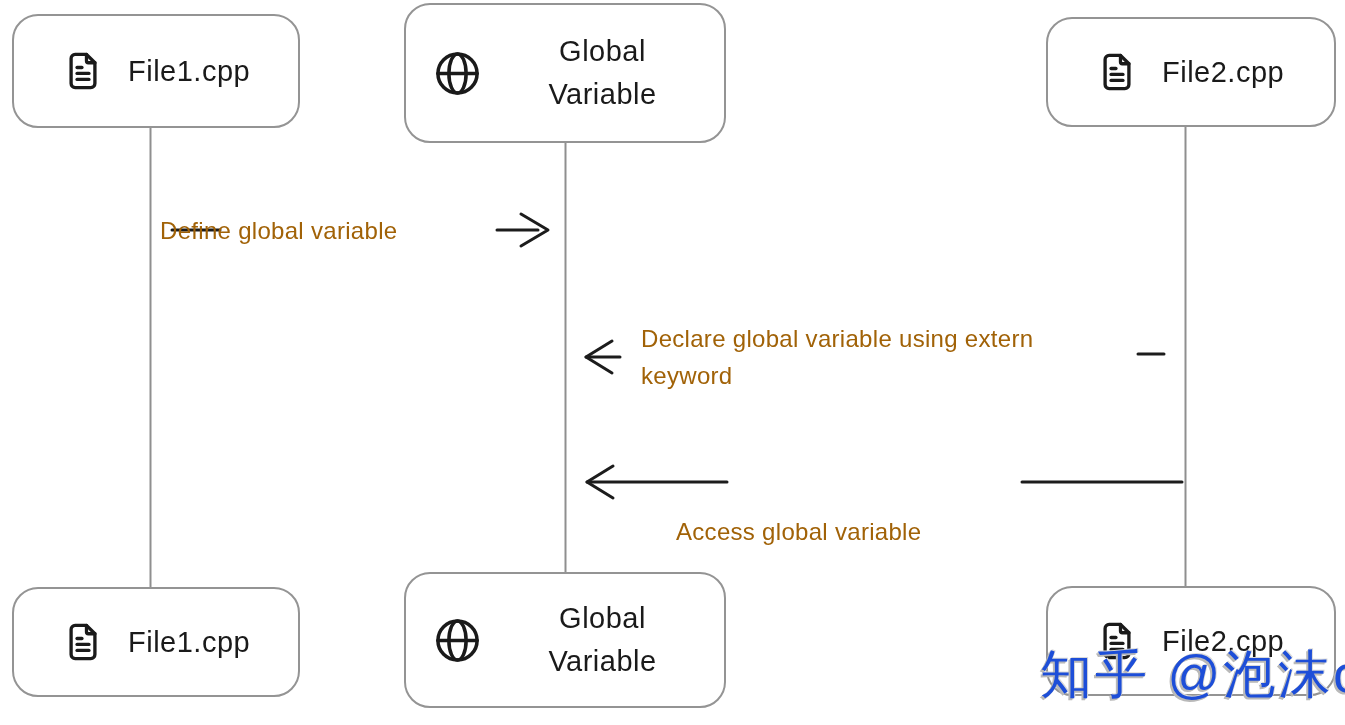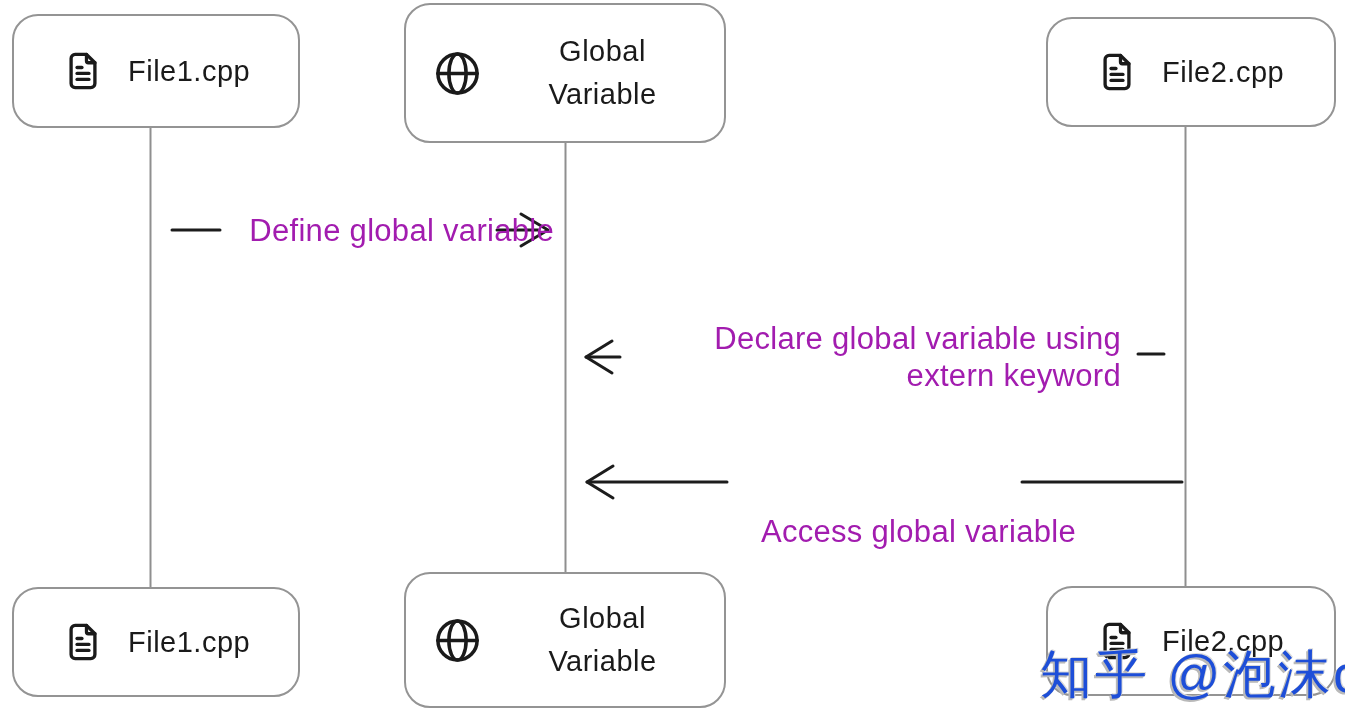--- a/index.html
+++ b/index.html
@@ -36,23 +36,23 @@
     width:150px;
     max-width:170px;
     margin:0 auto;
     line-height:1.5;
   }
   .actor-box.global .actor-label{width:160px;}
   .icon{display:flex;align-items:center;justify-content:center;}
   .msg-label{
     position:absolute;
     z-index:3;
-    font-size:31px;
-    color:#a21caf;
-    text-align:right;
+    font-size:24px;
+    color:#a16207;
+    text-align:left;
     line-height:37px;
     letter-spacing:0.3px;
     pointer-events:none;
   }
   .watermark{
     position:absolute;
     z-index:5;
     left:1040px;
     top:640px;
     font-size:52px;

